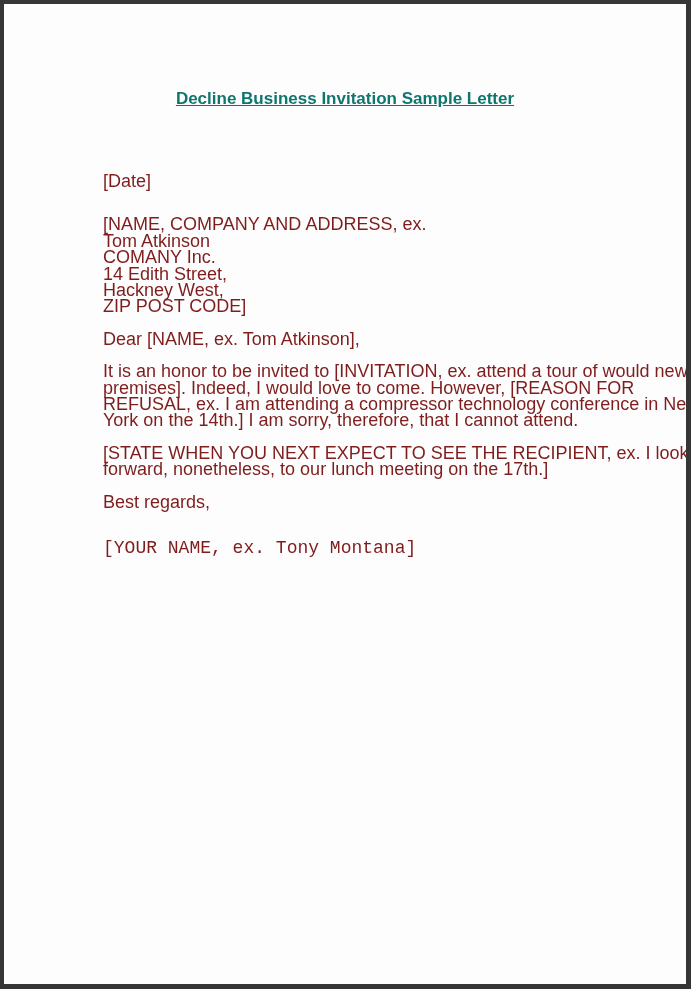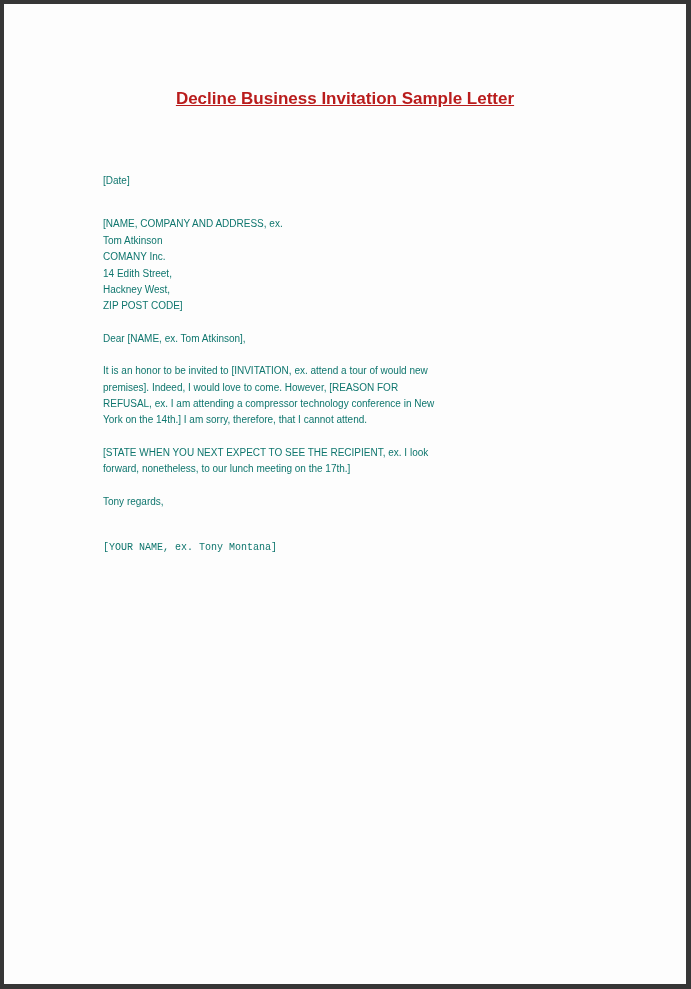--- a/index.html
+++ b/index.html
@@ -23,30 +23,30 @@
     background: #fdfdfd;
     overflow: hidden;
   }
   .title {
     margin: 84px 0 0 0;
     text-align: center;
     font-family: "Liberation Sans", sans-serif;
     font-weight: bold;
     font-size: 17px;
     line-height: 21px;
-    color: #b91c1c;
+    color: #0f766e;
     text-decoration: underline;
   }
   .letter {
     margin: 64px 0 0 99px;
     width: 490px;
     font-family: "Liberation Sans", sans-serif;
-    font-size: 10px;
+    font-size: 18px;
     line-height: 16.4px;
-    color: #0f766e;
+    color: #7f1d1d;
   }
   .block {
     margin: 0 0 16px 0;
     white-space: pre;
   }
   .recipient-block {
     margin-top: 27px;
   }
   .signature {
     margin-top: 30px;
@@ -67,17 +67,17 @@
 14 Edith Street,
 Hackney West,
 ZIP POST CODE]</p>
       <p class="block salutation">Dear [NAME, ex. Tom Atkinson],</p>
       <p class="block paragraph">It is an honor to be invited to [INVITATION, ex. attend a tour of would new
 premises]. Indeed, I would love to come. However, [REASON FOR
 REFUSAL, ex. I am attending a compressor technology conference in New
 York on the 14th.] I am sorry, therefore, that I cannot attend.</p>
       <p class="block paragraph">[STATE WHEN YOU NEXT EXPECT TO SEE THE RECIPIENT, ex. I look
 forward, nonetheless, to our lunch meeting on the 17th.]</p>
-      <p class="block closing">Tony regards,</p>
+      <p class="block closing">Best regards,</p>
       <p class="block signature">[YOUR NAME, ex. Tony Montana]</p>
     </div>
   </div>
 </div>
 
 </body></html>

